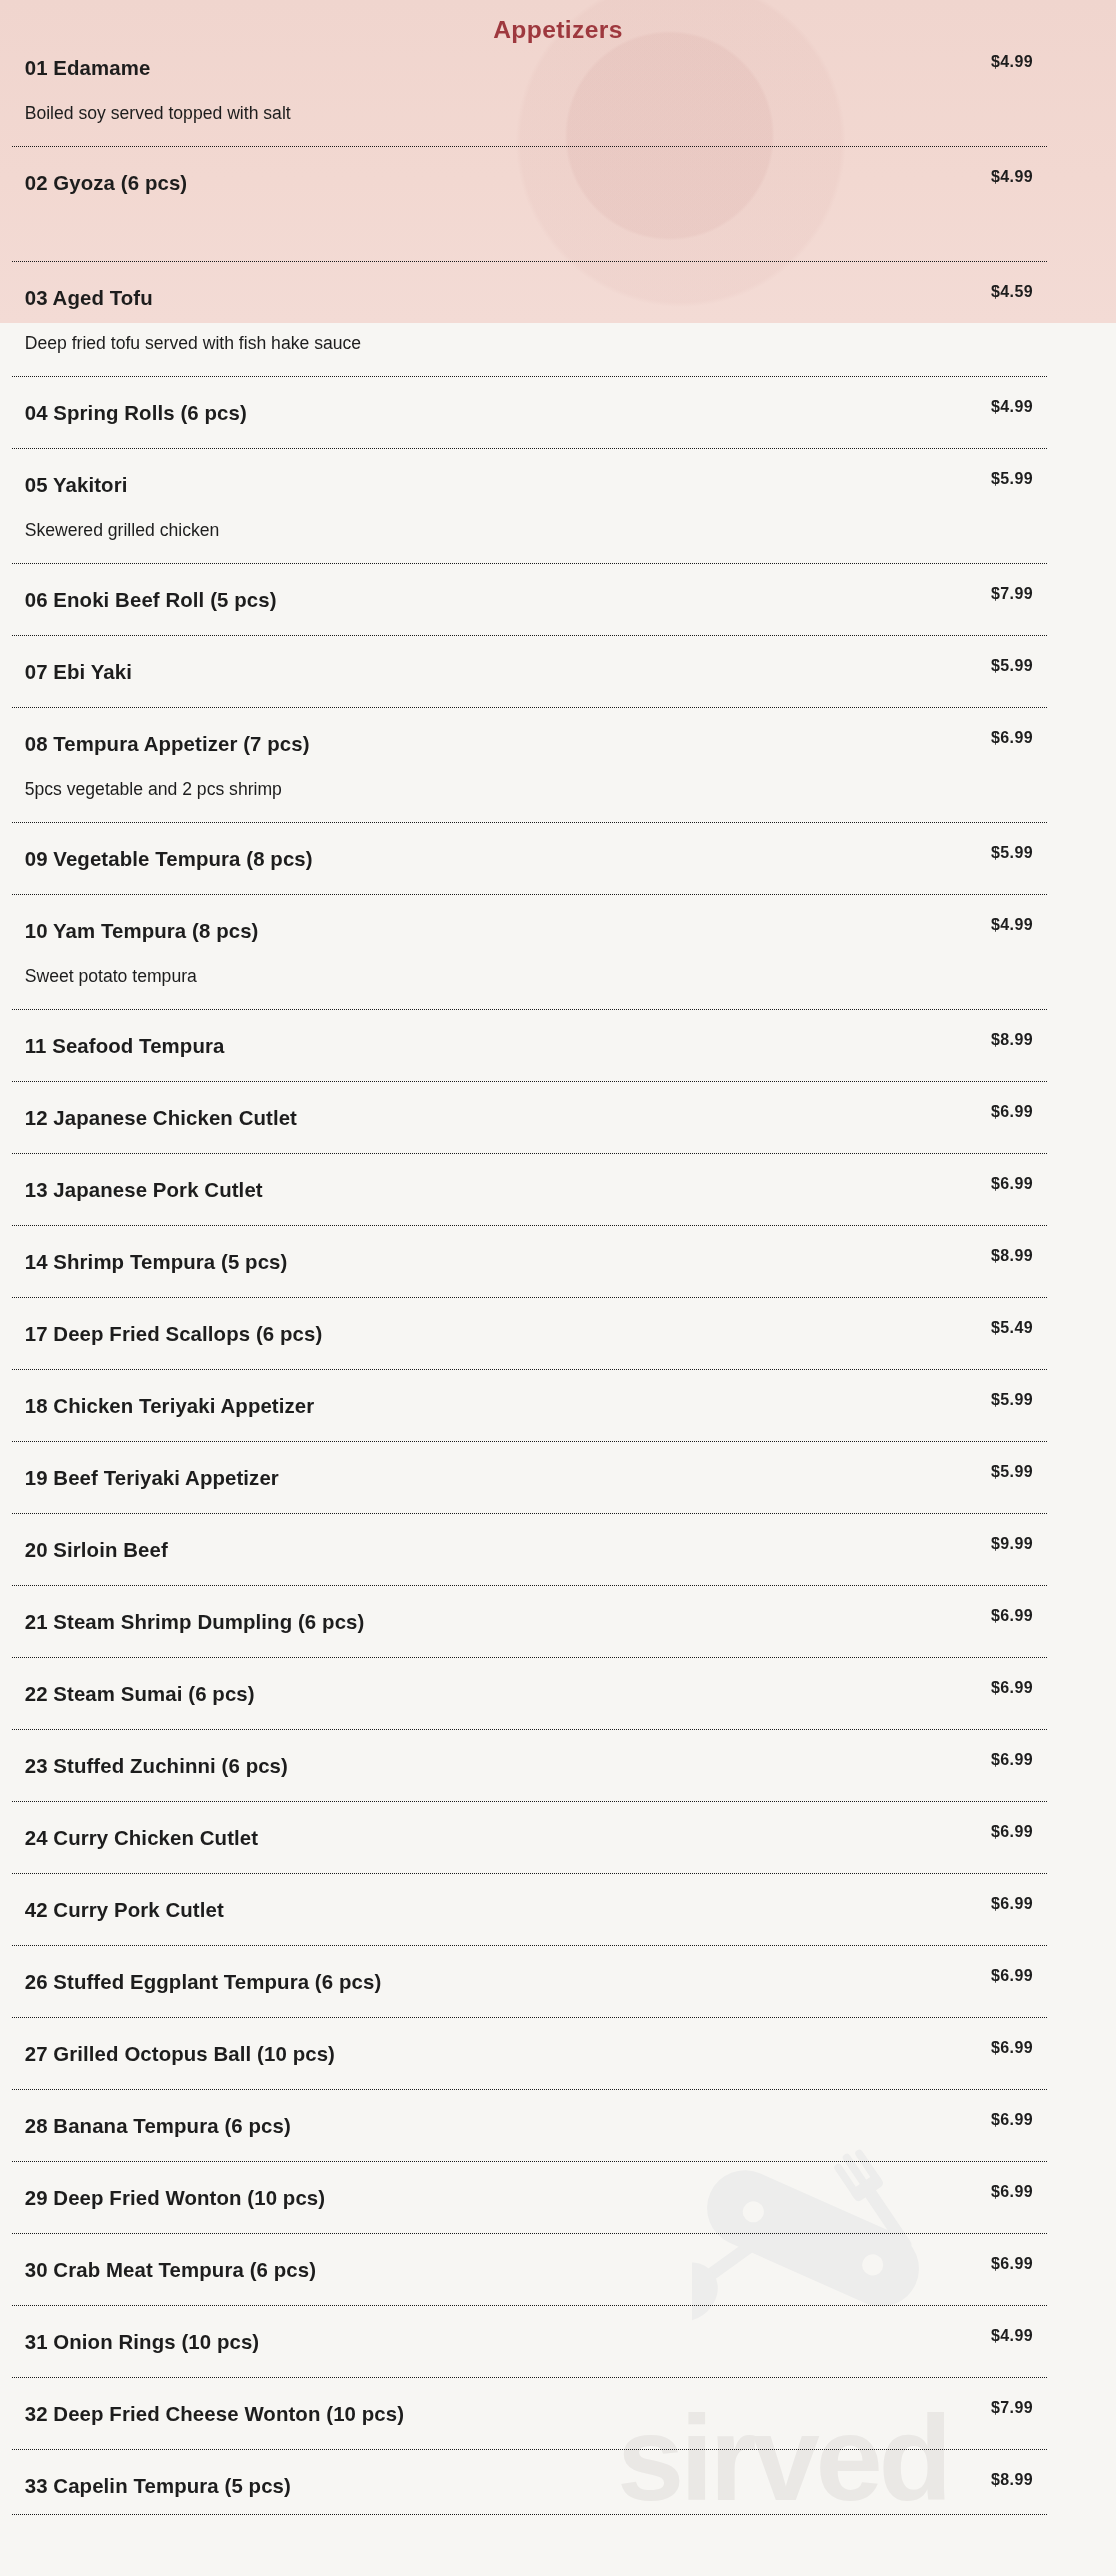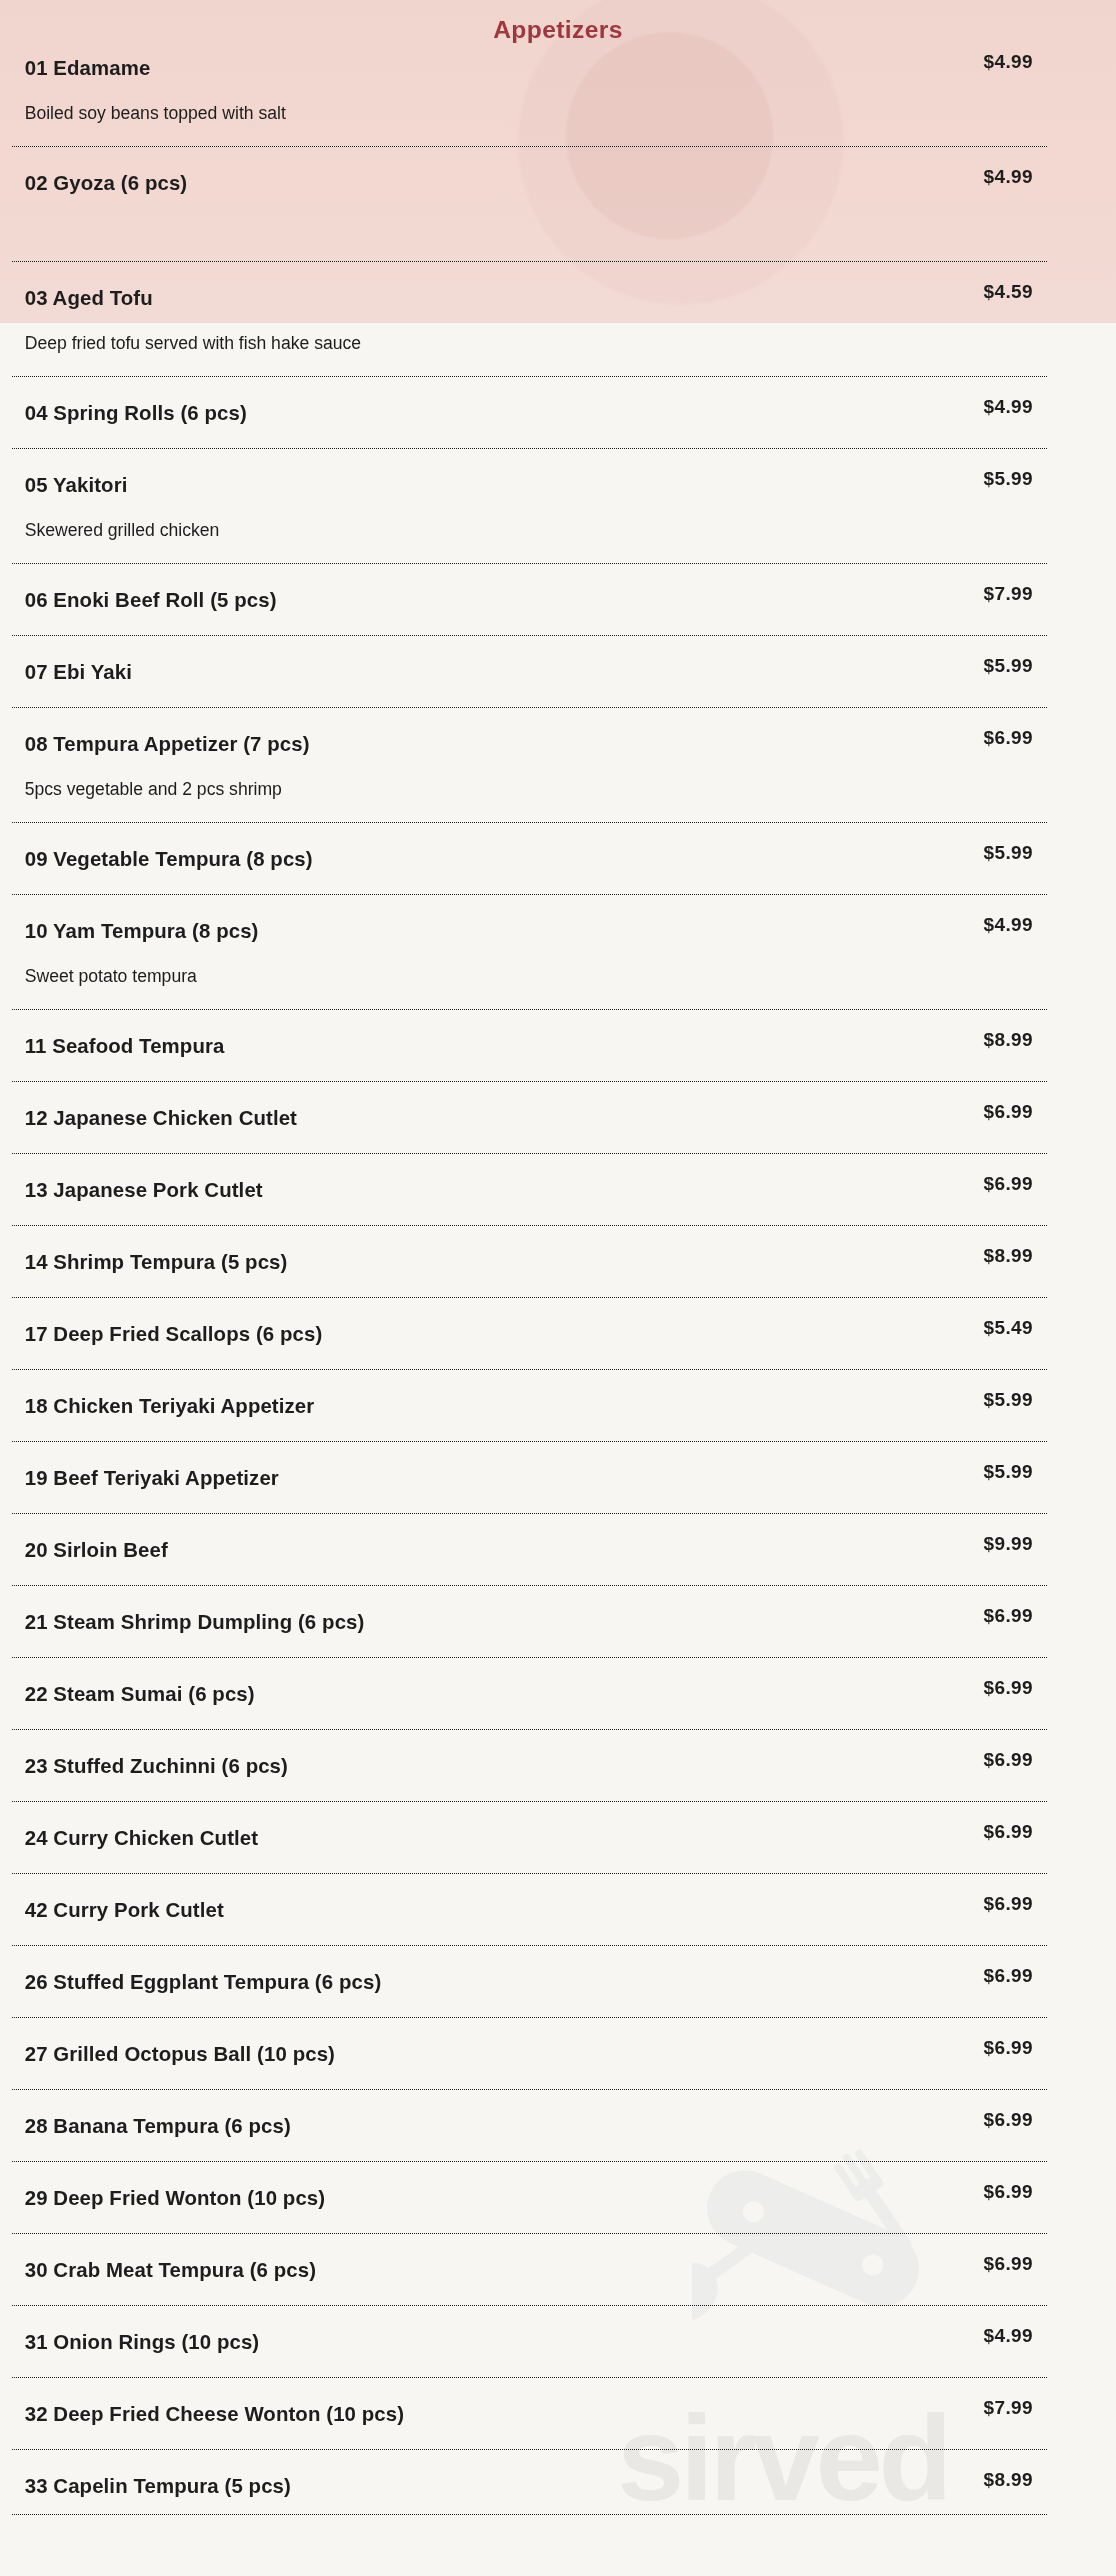--- a/index.html
+++ b/index.html
@@ -49,21 +49,21 @@
     height:72px;
     padding-top:26px;
     border-bottom:1.4px dotted #1a1a1a;
   }
   .item.has-desc { height:115px; }
   .item:last-child { height:65px; }
 
   .row { display:flex; justify-content:space-between; align-items:flex-start; padding-left:12.7px;text-align:center; }
   .name { font-size:20.4px; font-weight:700; line-height:21px; letter-spacing:0.1px; }
   .price {
-    font-size:19px; font-weight:600; line-height:19.7px;
+    font-size:16px; font-weight:600; line-height:19.7px;
     margin-right:14px; letter-spacing:0.4px;
     transform:translateY(-5.6px);
     white-space:nowrap;
   }
   .desc { margin-top:25px; padding-left:12.7px; font-size:17.6px; font-weight:400; line-height:18.3px; }
 </style>
 </head>
 <body>
 
 <div class="page">
@@ -98,21 +98,21 @@
   <div class="menu">
     <div class="header">
       <h1 class="title">Appetizers</h1>
     </div>
     <div class="items">
   <div class="item has-desc">
     <div class="row">
       <div class="name">01 Edamame</div>
       <div class="price">$4.99</div>
     </div>
-    <div class="desc">Boiled soy beans topped with salt</div>
+    <div class="desc">Boiled soy served topped with salt</div>
   </div>
 
   <div class="item has-desc">
     <div class="row">
       <div class="name">02 Gyoza (6 pcs)</div>
       <div class="price">$4.99</div>
     </div>
   </div>
 
   <div class="item has-desc">

